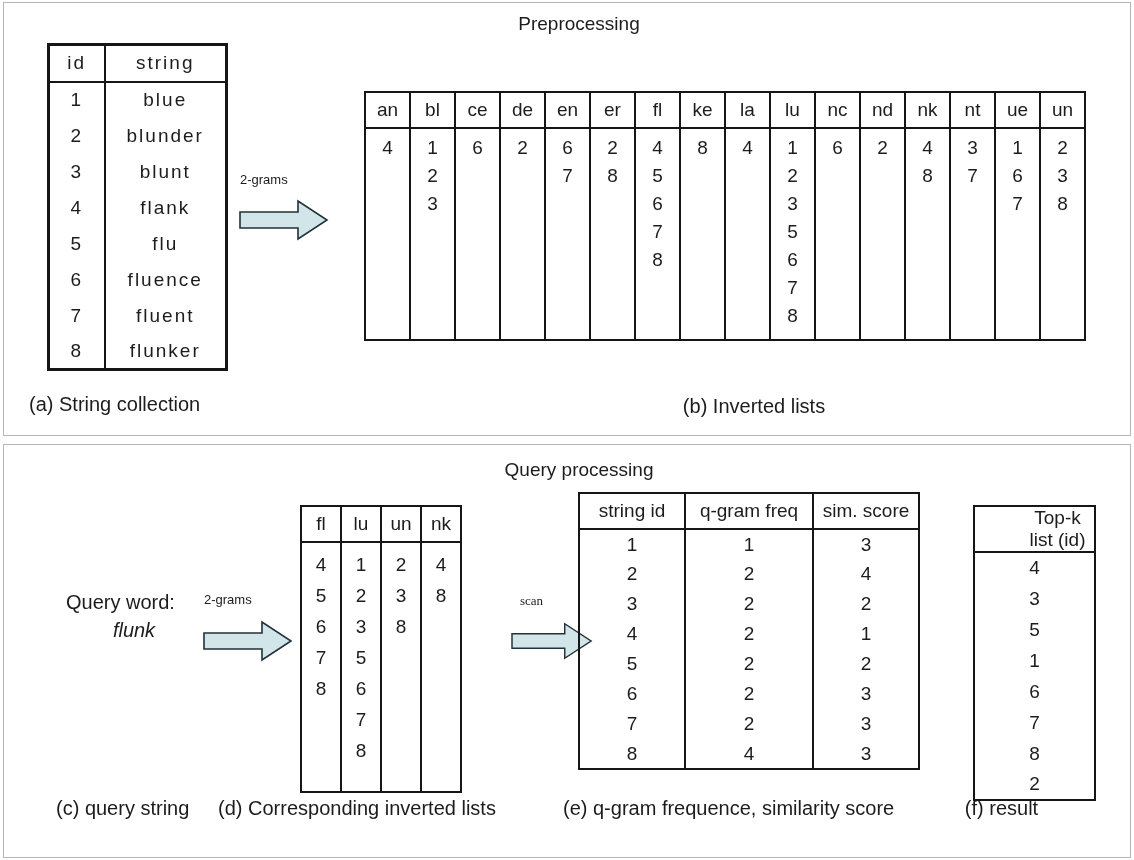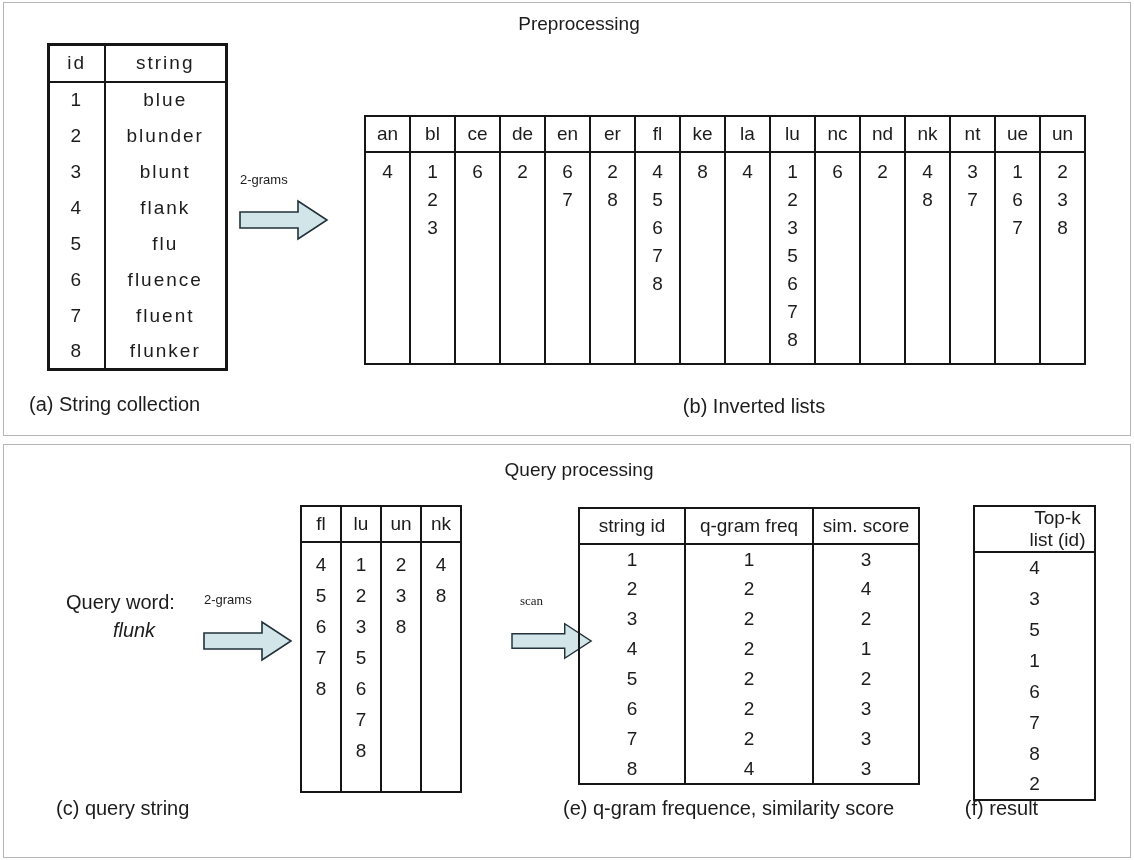--- a/index.html
+++ b/index.html
@@ -56,31 +56,31 @@
 
   .tbl-a {
     left: 43px; top: 40px;
     border: 3px solid var(--tbl-border, #161616);
     letter-spacing: 2px;
   }
   .tbl-a th { height: 37px; width: 122px; }
   .tbl-a th:first-child { width: 56px; }
   .tbl-a td { height: 36px; }
 
-  .tbl-b { left: 360px; top: 88px; border: 2px solid var(--tbl-border, #161616); margin-top: 24px; }
+  .tbl-b { left: 360px; top: 88px; border: 2px solid var(--tbl-border, #161616); }
   .tbl-b th { width: 45px; height: 36px; }
   .tbl-b tbody td { height: 212px; vertical-align: top; padding-top: 5px; }
   .tbl-b .num { line-height: 28px; }
 
   .tbl-d { left: 296px; top: 60px; border: 2px solid var(--tbl-border, #161616); }
   .tbl-d th { width: 40px; height: 36px; }
   .tbl-d tbody td { height: 250px; vertical-align: top; padding-top: 6px; }
   .tbl-d .num { line-height: 31px; }
 
-  .tbl-e { left: 574px; top: 62px; border: 2px solid var(--tbl-border, #161616); }
+  .tbl-e { left: 574px; top: 47px; border: 2px solid var(--tbl-border, #161616); }
   .tbl-e th { height: 36px; }
   .tbl-e th:nth-child(1) { width: 106px; }
   .tbl-e th:nth-child(2) { width: 128px; }
   .tbl-e th:nth-child(3) { width: 106px; }
   .tbl-e td { height: 30px; }
 
   .tbl-f { left: 969px; top: 60px; border: 2px solid var(--tbl-border, #161616); }
   .tbl-f th { width: 121px; height: 38px; padding-left: 46px; }
   .tbl-f td { height: 31px; }
 
@@ -402,16 +402,17 @@
           <tr>
             <td>8</td>
           </tr>
           <tr>
             <td>2</td>
           </tr>
         </tbody>
       </table>
 
     <div class="caption" style="left:52px; top:352px;text-align:right;">(c) query string</div>
+    <div class="caption" style="left:214px; top:352px;">(d) Corresponding inverted lists</div>
     <div class="caption" style="left:559px; top:352px;">(e) q-gram frequence, similarity score</div>
     <div class="caption" style="left:930px; top:352px; width:135px; text-align:center;">(f) result</div>
   </section>
 </div>
 
 </body></html>

